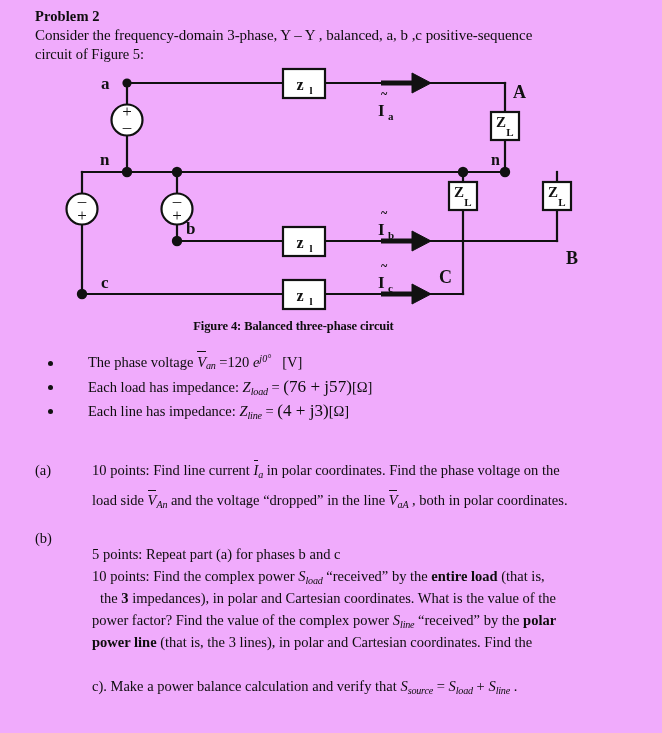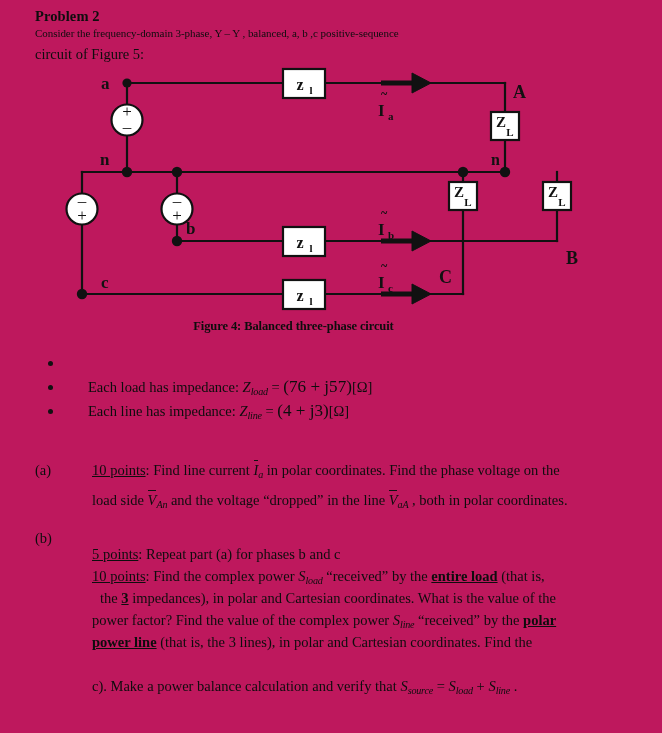--- a/index.html
+++ b/index.html
@@ -11,37 +11,37 @@
     width: 662px;
     height: 733px;
     position: relative;
     font-family: "Liberation Serif", "DejaVu Serif", serif;
     color: #0d0d0d;
     overflow: hidden;
   }
   .page {
     position: absolute;
     inset: 0;
-    background: #be185d;
+    background: #f0abfc;
   }
 
   
   #problem-title {
     position: absolute;
     left: 35px;
     top: 8px;
     font-size: 14.5px;
     font-weight: bold;
     letter-spacing: 0.1px;
   }
   #intro-line-1 {
     position: absolute;
     left: 35px;
     top: 27px;
-    font-size: 11px;
+    font-size: 15px;
     letter-spacing: -0.05px;
     white-space: nowrap;
   }
   #intro-line-2 {
     position: absolute;
     left: 35px;
     top: 46px;
     font-size: 14.5px;
     white-space: nowrap;
   }
@@ -126,22 +126,22 @@
 
   
   .part-label {
     position: absolute;
     font-size: 14.5px;
   }
   .part-body {
     position: absolute;
     font-size: 14.5px;
   }
-  .uline { text-decoration: underline; }
-  .bu { font-weight: bold; text-decoration: underline; }
+  .uline { }
+  .bu { font-weight: bold; }
 
   #part-a-label { left: 35px; top: 462px; }
   #part-a-line-1 { left: 92px; top: 462px; white-space: nowrap; }
   #part-a-line-2 { left: 92px; top: 492px; white-space: nowrap; }
 
   #part-b-label { left: 35px; top: 530px; }
   #part-b-line-1 { left: 92px; top: 530px; white-space: nowrap; margin-top: 16px; }
 
   #part-c-line-1 { left: 92px; top: 568px; white-space: nowrap; }
   #part-c-line-2 { left: 100px; top: 590px; white-space: nowrap; }
@@ -289,20 +289,21 @@
       </g>
     </svg>
   </div>
 
   <div id="figure-caption">Figure 4: Balanced three-phase circuit</div>
 
   <div id="given-list">
 
     <div class="bullet-row">
       <span class="bullet-dot"></span>
+      <span class="bullet-text"><span>The phase voltage </span><span class="vec">V</span><span class="sub">an</span><span> =120 </span><span class="mi">e</span><span class="sup">j0°</span><span>&nbsp;&nbsp; </span><span>[V]</span></span>
     </div>
 
     <div class="bullet-row">
       <span class="bullet-dot"></span>
       <span class="bullet-text"><span>Each load has impedance: </span><span class="mi">Z</span><span class="sub">load</span><span> = </span><span class="big-paren">(76 + j57)</span><span>[Ω]</span></span>
     </div>
 
     <div class="bullet-row">
       <span class="bullet-dot"></span>
       <span class="bullet-text"><span>Each line has impedance: </span><span class="mi">Z</span><span class="sub">line</span><span> = </span><span class="big-paren">(4 + j3)</span><span>[Ω]</span></span>

